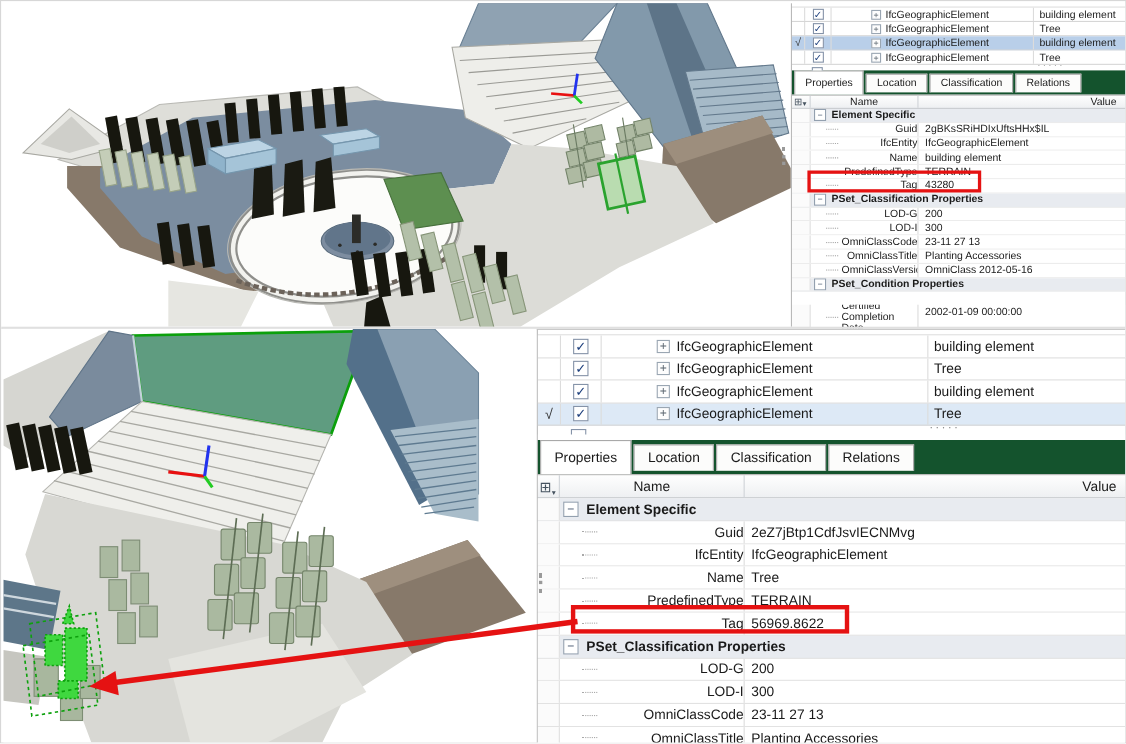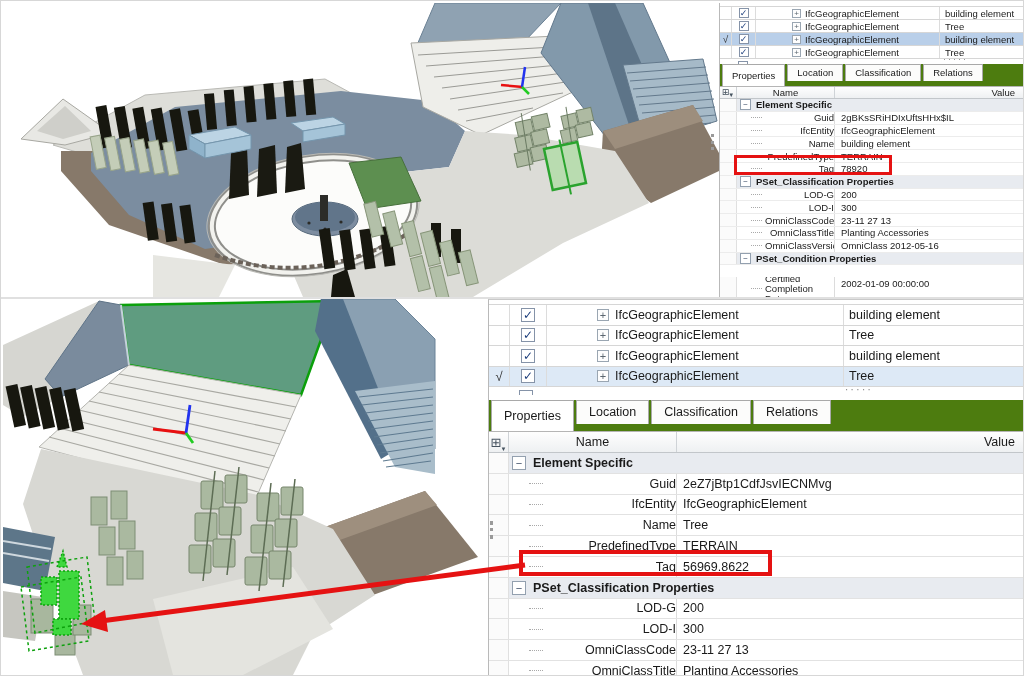--- a/index.html
+++ b/index.html
@@ -29,21 +29,21 @@
   .cb{display:inline-flex;align-items:center;justify-content:center;background:#fff;border:1px solid #8593a8;box-sizing:border-box;color:#1c3e7c;font-style:normal;}
   .t .cb{width:10px;height:10px;font-size:9px;}
   .b .cb{width:14px;height:14px;font-size:12px;}
   .cb i{font-style:normal;line-height:1;}
   .exp{display:inline-flex;align-items:center;justify-content:center;border:1px solid #9aa6b2;color:#5b6670;background:#fdfdfd;box-sizing:border-box;flex:none;}
   .t .exp{width:9px;height:9px;font-size:8px;margin:0 4px 0 36px;}
   .b .exp{width:12px;height:12px;font-size:11px;margin:0 6px 0 50px;}
   .rowmark{font-size:10px;}
   .b .rowmark{font-size:13px;}
   
-  .tabs{display:flex;align-items:flex-start;padding-left:2px;gap:2px;background:#4d7c0f;}
+  .tabs{display:flex;align-items:center;padding-left:2px;gap:2px;background:#14532d;}
   .t .tabs{height:22px;}
   .b .tabs{height:31px;}
   .tab{border:1px solid #a9a9a9;border-bottom:none;background:#fcfcfb;color:#1a1a1a;white-space:nowrap;}
   .t .tab{height:16px;line-height:16px;padding:0 9px;font-size:9.5px;}
   .b .tab{height:23px;line-height:23px;padding:0 12px;font-size:12.5px;}
   .t .tab.active{height:21px;line-height:21px;background:#fff;}
   .b .tab.active{height:30px;line-height:30px;background:#fff;}
   
   .phead{display:grid;background:linear-gradient(#fefefe,#eef0f2);border-top:1px solid #b5b5b5;border-bottom:1px solid #c2c6ca;box-sizing:border-box;}
   .t .phead{grid-template-columns:17px 98px 1fr;height:13px;font-size:9.5px;}
@@ -361,21 +361,21 @@
             <span>PredefinedType</span>
           </div>
           <div class="vl">TERRAIN</div>
         </div>
       <div class="prow">
           <div class="rh"></div>
           <div class="nm">
             <i class="dotline"></i>
             <span>Tag</span>
           </div>
-          <div class="vl">78920</div>
+          <div class="vl">43280</div>
         </div>
       <div class="prow sec">
           <div class="rh"></div>
           <div class="secc">
             <span class="colb">−</span>
             <b>PSet_Classification Properties</b>
           </div>
         </div>
       <div class="prow">
           <div class="rh"></div>

